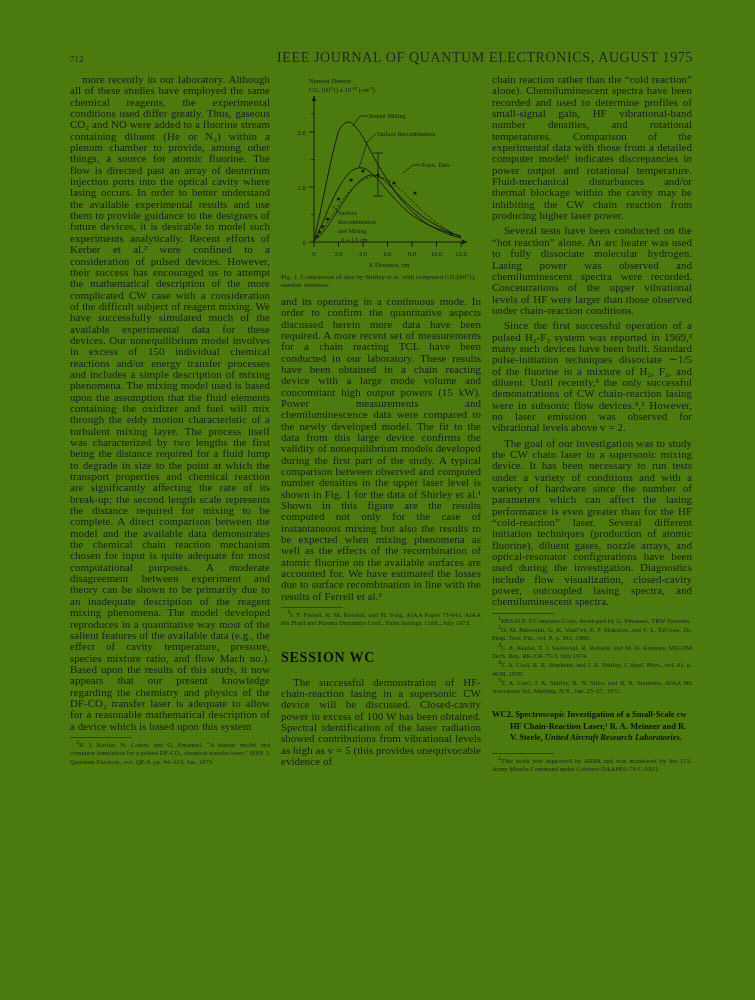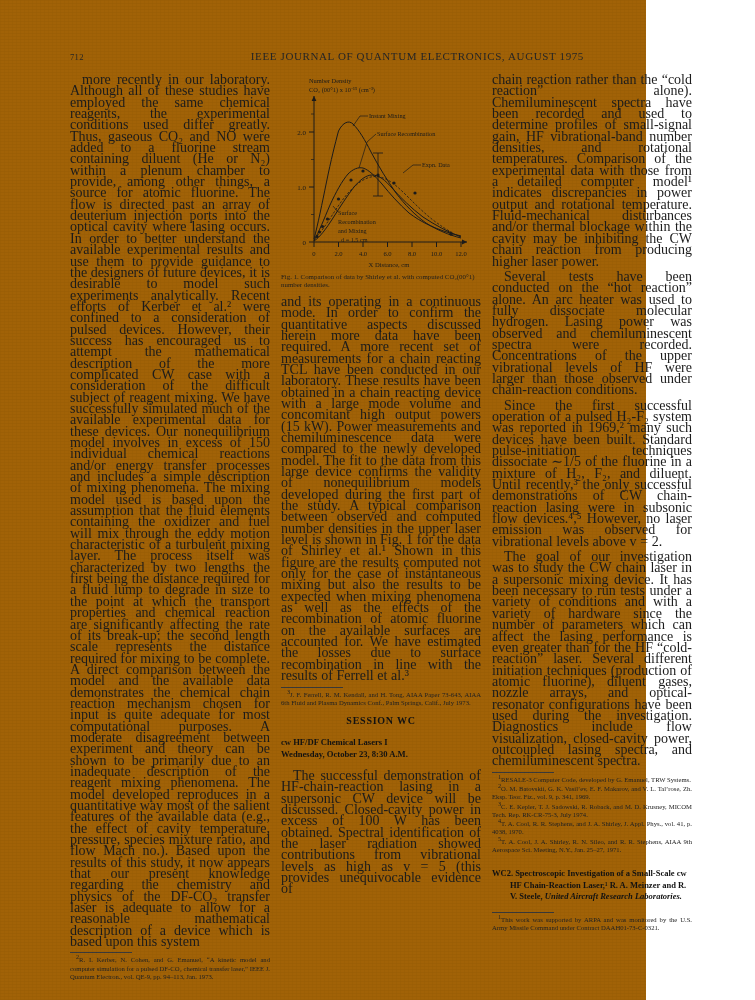--- a/index.html
+++ b/index.html
@@ -14,22 +14,22 @@
     font-family: "Liberation Serif", "DejaVu Serif", serif;
     color: #1b1b1b;
     position: relative;
     overflow: hidden;
   }
 
   
   .page {
     position: absolute;
     left: 0; top: 0;
-    width: 646px; height: 1000px;
-    background: #a16207;
+    width: 755px; height: 1000px;
+    background: #4d7c0f;
     text-decoration: underline;
   }
 
   .scan-noise {
     position: absolute;
     left: 0; top: 0; right: 0; bottom: 0;
     pointer-events: none;
     opacity: .055;
     background-image:
       repeating-linear-gradient(0deg, rgba(0,0,0,.5) 0 1px, transparent 1px 3px),
@@ -43,42 +43,42 @@
     left: 70px;
     right: 62px;
     display: flex;
     justify-content: space-between;
     align-items: baseline;
     font-size: 8.3px;
     letter-spacing: .55px;
     color: #262626;
   }
   .runhead .folio { font-size: 8.6px; letter-spacing: .3px; }
-  .runhead .journal { font-size: 11px; letter-spacing: .62px; }
+  .runhead .journal { font-size: 14px; letter-spacing: .62px; }
 
   
   .columns {
     position: absolute;
     top: 74px;
     left: 70px;
     width: 622px;
     height: 905px;
     display: flex;
     gap: 0;
   }
   .col {
     width: 200px;
     position: relative;
   }
   .col.mid { margin-left: 11px; }
   .col.right { margin-left: 11px; }
 
   p.body {
     margin: 0 0 0 0;
-    font-size: 14px;
+    font-size: 11px;
     line-height: 11.35px;
     text-align: justify;
     text-indent: 12px;
     color: #1c1c1c;
     hyphens: none;
     word-spacing: .1px;
   }
   p.body.cont { text-indent: 0; }
   p.body + p.body { margin-top: 4px; }
 
@@ -116,25 +116,24 @@
     font-size: 6.9px;
     line-height: 8.4px;
     text-align: left;
     margin: 3px 0 0 0;
     color: #1e1e1e;
   }
   .figcaption .lbl { font-weight: normal; }
 
   
   .session-head {
-    text-align: center;
-    font-size: 10px;
+    font-size: 14px;
     font-weight: bold;
     letter-spacing: .75px;
-    margin: 8px 0 11px 0;
+    margin: 22px 0 11px 0;
     color: #121212;
   }
   .session-sub {
     font-size: 8.6px;
     font-weight: bold;
     line-height: 11.4px;
     margin: 0 0 10px 0;
     color: #121212;
   }
   .paper-head {
@@ -265,24 +264,20 @@
         </p>
       </div>
 
       <p class="body cont">and its operating in a continuous mode. In order to confirm the quantitative aspects discussed herein more data have been required. A more recent set of measurements for a chain reacting TCL have been conducted in our laboratory. These results have been obtained in a chain reacting device with a large mode volume and concomitant high output powers (15 kW). Power measurements and chemiluminescence data were compared to the newly developed model. The fit to the data from this large device confirms the validity of nonequilibrium models developed during the first part of the study. A typical comparison between observed and computed number densities in the upper laser level is shown in Fig. 1 for the data of Shirley et al.¹ Shown in this figure are the results computed not only for the case of instantaneous mixing but also the results to be expected when mixing phenomena as well as the effects of the recombination of atomic fluorine on the available surfaces are accounted for. We have estimated the losses due to surface recombination in line with the results of Ferrell et al.³</p>
 
       <div class="fnrule"></div>
       <p class="footnote"><sup>3</sup><span>J. F. Ferrell, R. M. Kendall, and H. Tong, AIAA Paper 73-643, AIAA 6th Fluid and Plasma Dynamics Conf., Palm Springs, Calif., July 1973.</span></p>
 
       <div class="session-head">SESSION WC</div>
 
-      <div class="session-sub">
-        <span>cw HF/DF Chemical Lasers I</span><br>
-        <span>Wednesday, October 23, 8:30 A.M.</span>
-      </div>
 
 
       <p class="body">The successful demonstration of HF-chain-reaction lasing in a supersonic CW device will be discussed. Closed-cavity power in excess of 100 W has been obtained. Spectral identification of the laser radiation showed contributions from vibrational levels as high as v = 5 (this provides unequivocable evidence of</p>
     </div>
 
     <div class="col right">
       <p class="body cont">chain reaction rather than the “cold reaction” alone). Chemiluminescent spectra have been recorded and used to determine profiles of small-signal gain, HF vibrational-band number densities, and rotational temperatures. Comparison of the experimental data with those from a detailed computer model¹ indicates discrepancies in power output and rotational temperature. Fluid-mechanical disturbances and/or thermal blockage within the cavity may be inhibiting the CW chain reaction from producing higher laser power.</p>
       <p class="body">Several tests have been conducted on the “hot reaction” alone. An arc heater was used to fully dissociate molecular hydrogen. Lasing power was observed and chemiluminescent spectra were recorded. Concentrations of the upper vibrational levels of HF were larger than those observed under chain-reaction conditions.</p>
       <p class="body">Since the first successful operation of a pulsed H₂-F₂ system was reported in 1969,² many such devices have been built. Standard pulse-initiation techniques dissociate ∼1/5 of the fluorine in a mixture of H₂, F₂, and diluent. Until recently,³ the only successful demonstrations of CW chain-reaction lasing were in subsonic flow devices.⁴,⁵ However, no laser emission was observed for vibrational levels above v = 2.</p>
       <p class="body">The goal of our investigation was to study the CW chain laser in a supersonic mixing device. It has been necessary to run tests under a variety of conditions and with a variety of hardware since the number of parameters which can affect the lasing performance is even greater than for the HF “cold-reaction” laser. Several different initiation techniques (production of atomic fluorine), diluent gases, nozzle arrays, and optical-resonator configurations have been used during the investigation. Diagnostics include flow visualization, closed-cavity power, outcoupled lasing spectra, and chemiluminescent spectra.</p>

